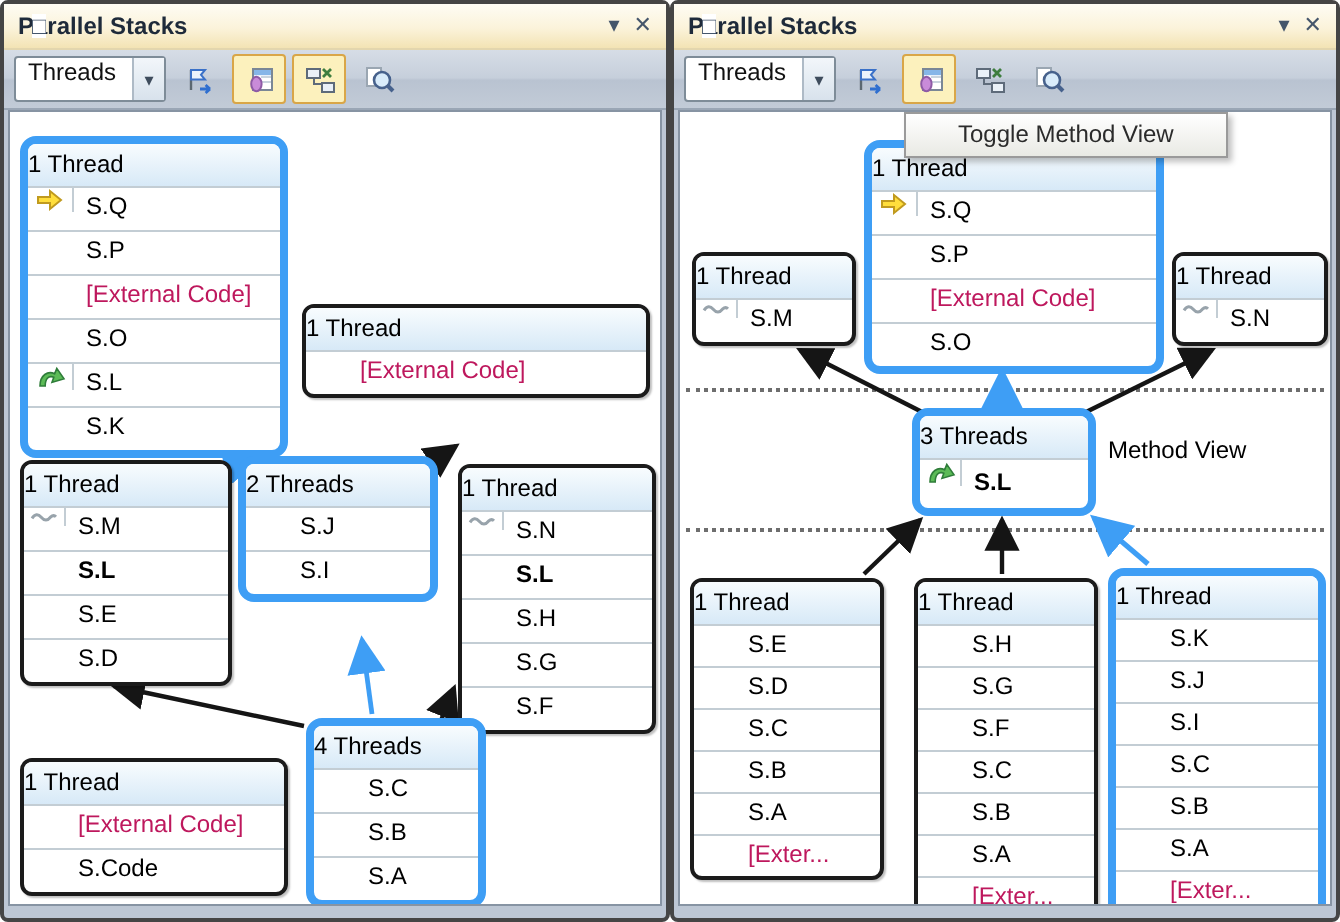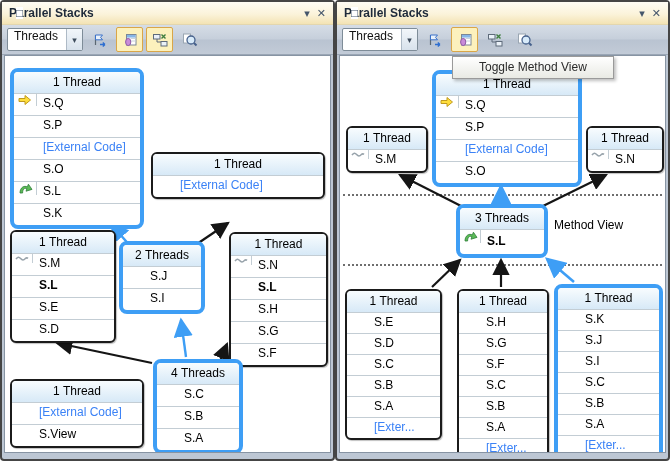--- a/index.html
+++ b/index.html
@@ -31,30 +31,30 @@
   .tbtn.on{background:#FCF1BD;border-color:#D9A648;}
 
   
   .content{position:absolute;left:2px;right:2px;top:53px;bottom:6px;background:#fff;
            border:1px solid #8794A3;overflow:hidden;}
 
   
   .box{position:absolute;background:#fff;z-index:2;box-sizing:border-box;overflow:hidden;}
   .box.blk{border:2px solid #1B1B1B;border-radius:6px;box-shadow:1px 1px 1px rgba(0,0,0,.25);}
   .box.blu{border:4px solid #3E9EF5;border-radius:8px;}
-  .box-hd{height:21px;line-height:21px;text-align:center;font-size:12px;color:#000;
+  .box-hd{height:21px;line-height:21px;text-align:left;font-size:12px;color:#000;
           background:linear-gradient(#F8FCFE,#D7E9F7);}
   .row{display:flex;height:21px;border-top:1px solid #C3CDD4;align-items:flex-start;}
   .r20 .row{height:20px;}
   .row .ic{width:20px;flex:0 0 20px;border-right:1px solid #C3CDD4;display:flex;
            align-items:center;justify-content:center;}
   .row.bigic .ic{width:22px;flex:0 0 22px;}
   .row .lbl{flex:1;font-size:12px;line-height:19px;padding-left:6px;color:#000;
             white-space:nowrap;overflow:hidden;}
-  .row .lbl.ext{color:#3b82f6;}
+  .row .lbl.ext{color:#be185d;}
   .row .lbl.b{font-weight:bold;}
   .row.tall{height:24px;} .row.tall .lbl{line-height:22px;}
 
   .arrows{position:absolute;inset:0;width:100%;height:100%;z-index:1;pointer-events:none;}
   .dotline{position:absolute;left:3px;right:3px;height:0;border-top:2px dotted #6E6E6E;z-index:1;}
 
   .tooltip{position:absolute;z-index:10;height:19px;line-height:19px;padding:1px 26px;
            font-size:12px;color:#2B2B2B;background:linear-gradient(#FFFFFF,#E9EAE4);
            border:1px solid #9A9A9A;box-shadow:2px 2px 3px rgba(0,0,0,.25);white-space:nowrap;}
   .mv-label{position:absolute;font-size:12px;color:#000;z-index:2;white-space:nowrap;}
@@ -213,21 +213,21 @@
         <div class="row">
             <span class="ic"></span>
             <span class="lbl">S.E</span>
           </div>
         <div class="row">
             <span class="ic"></span>
             <span class="lbl">S.D</span>
           </div>
       </div>
 
-      <div class="box blu" style="left:114px;top:185px;width:86px">
+      <div class="box blu" style="left:114px;top:172px;width:100px">
         <div class="box-hd">2 Threads</div>
         <div class="row">
             <span class="ic"></span>
             <span class="lbl">S.J</span>
           </div>
         <div class="row">
             <span class="ic"></span>
             <span class="lbl">S.I</span>
           </div>
       </div>
@@ -277,21 +277,21 @@
       </div>
 
       <div class="box blk" style="left:5px;top:323px;width:134px">
         <div class="box-hd">1 Thread</div>
         <div class="row">
             <span class="ic"></span>
             <span class="lbl ext">[External Code]</span>
           </div>
         <div class="row">
             <span class="ic"></span>
-            <span class="lbl">S.View</span>
+            <span class="lbl">S.Code</span>
           </div>
       </div>
     </div>
   </div>
 
   <div class="panel right">
     <div class="titlebar">
       <span class="title">Parallel Stacks</span>
       <span class="win-ic">▾</span>
       <span class="win-ic box">□</span>

